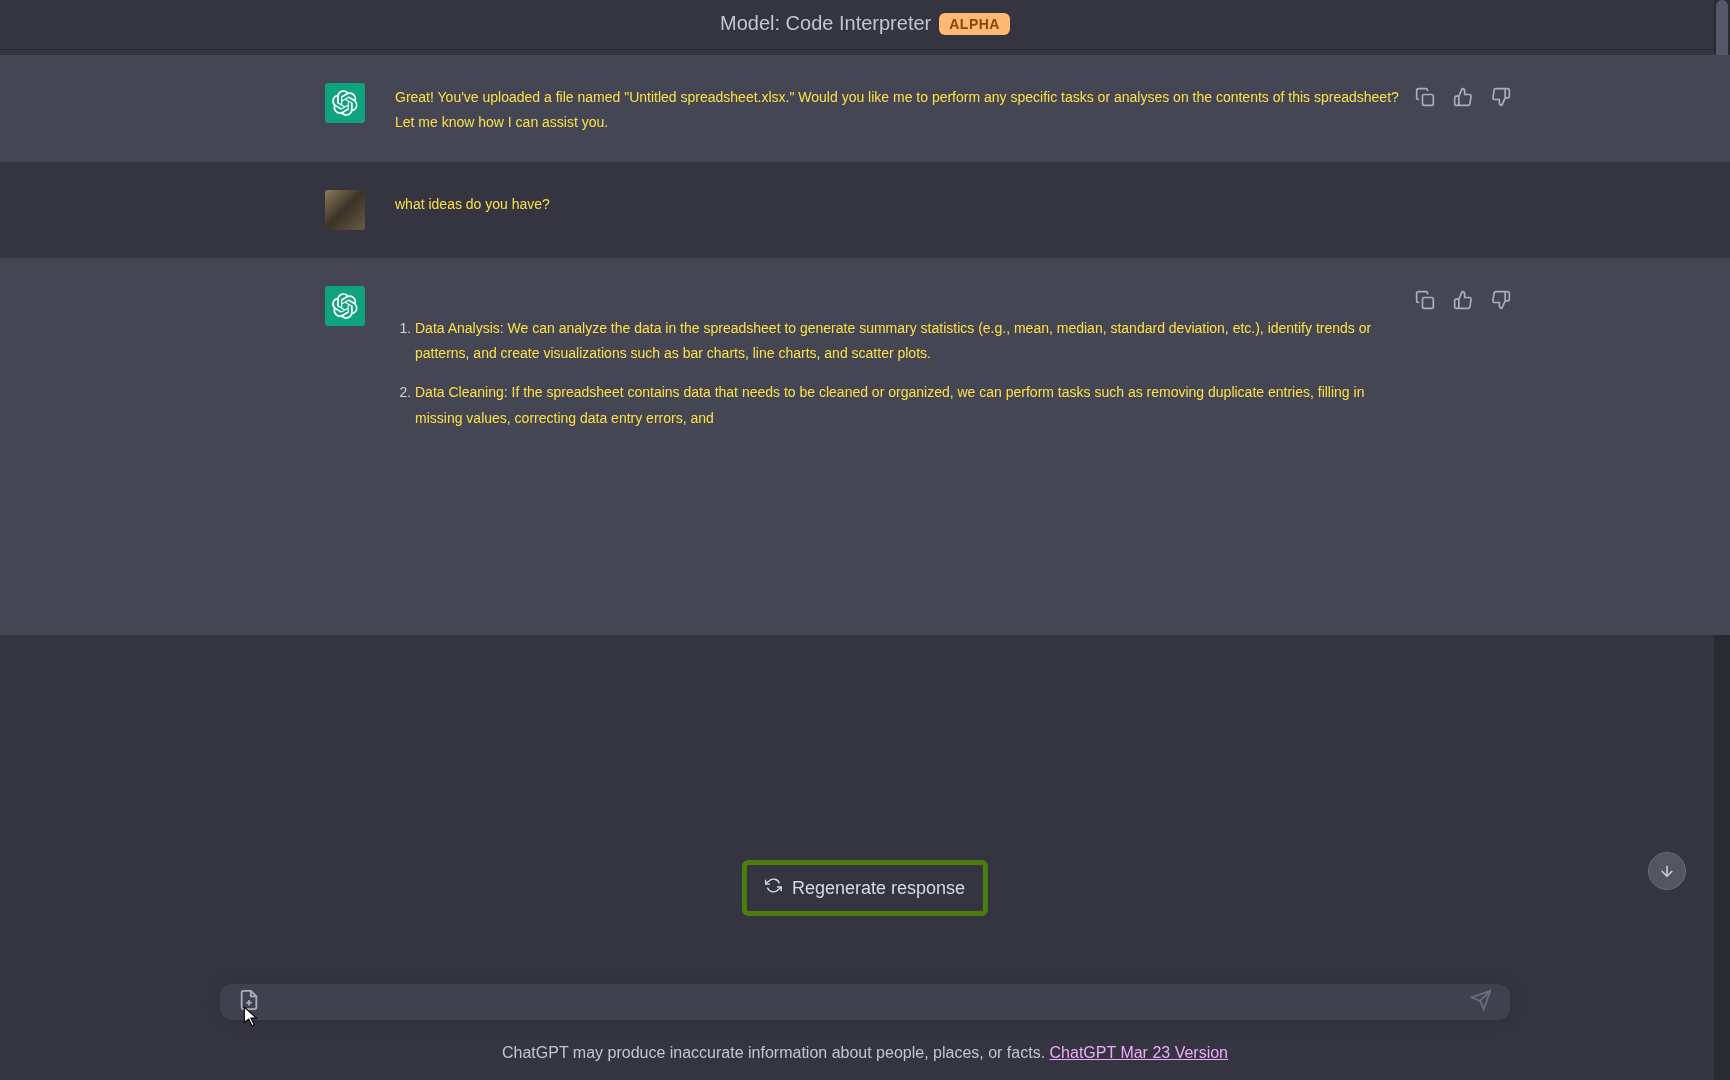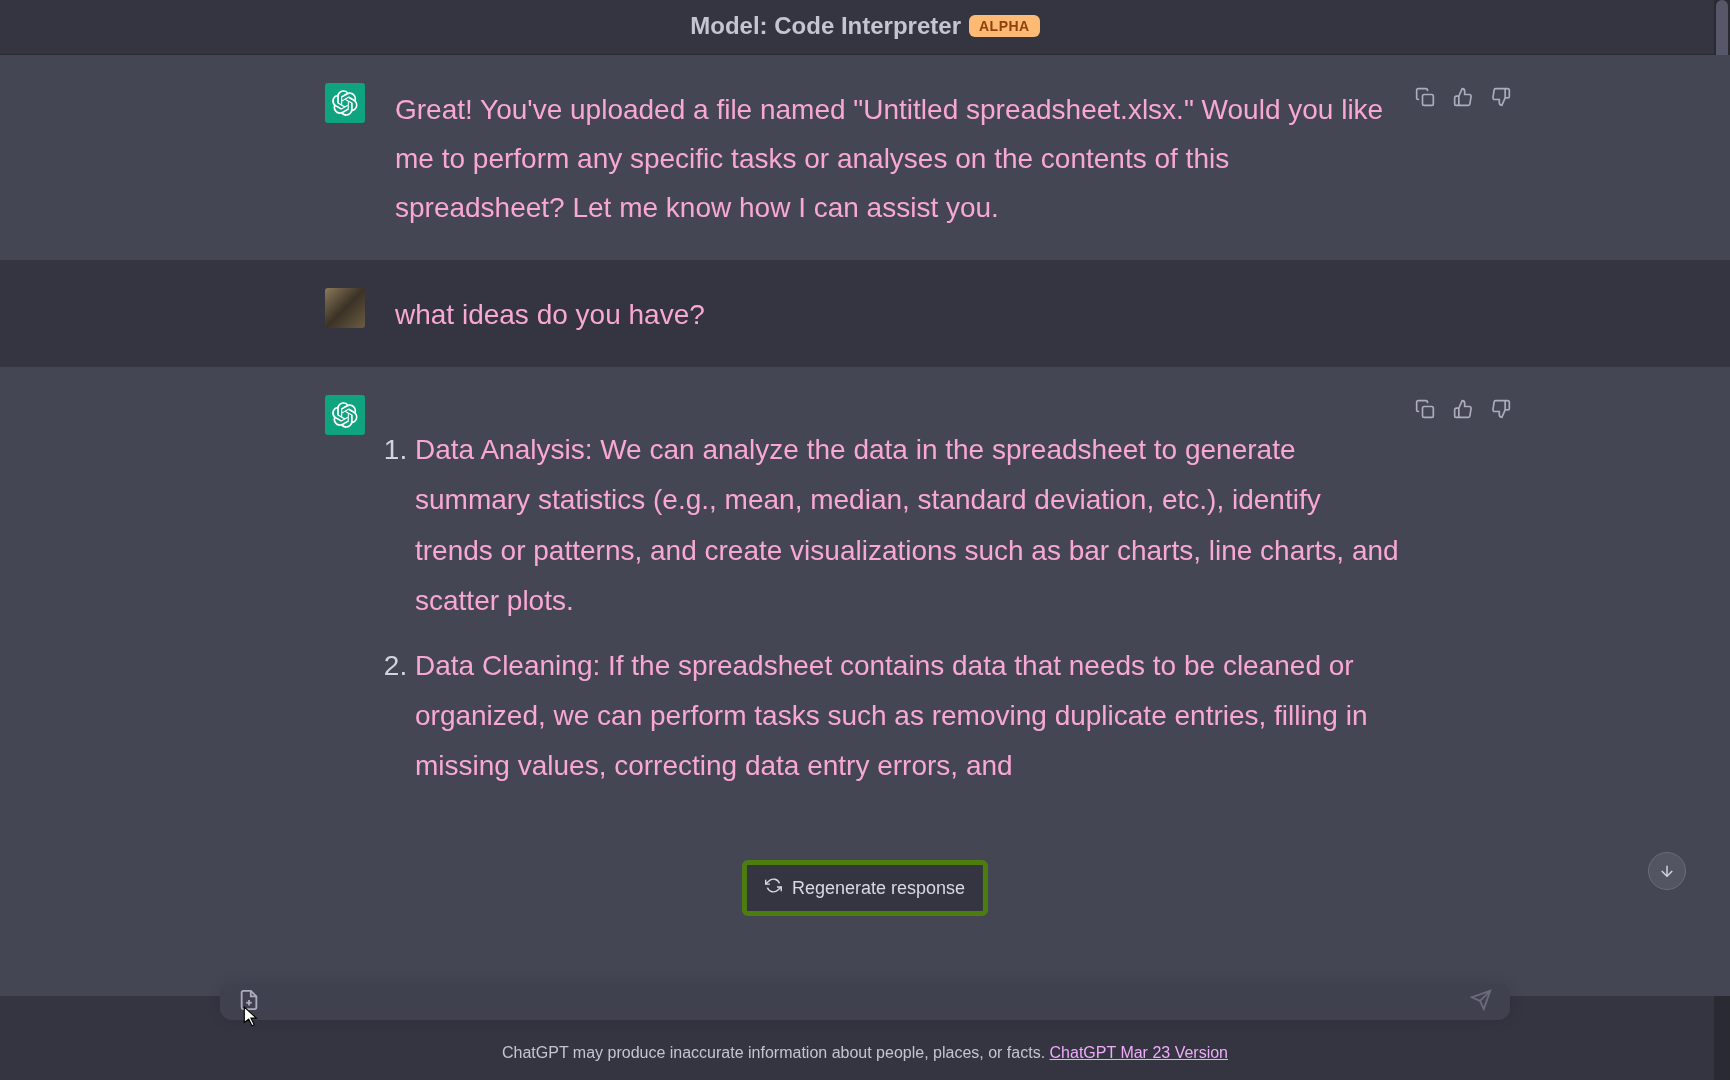--- a/index.html
+++ b/index.html
@@ -16,22 +16,22 @@
       border-bottom: 1px solid #2a2b32;
       padding: 12px 0 14px 0;
       text-align: center;
       display: flex;
       align-items: center;
       justify-content: center;
       gap: 8px;
     }
     .model-label {
       color: #c5c5d2;
-      font-size: 24px;
-      font-weight: 700;
+      font-size: 20px;
+      font-weight: 400;
     }
     .alpha-badge {
       background: #fdba74;
       color: #92400e;
       font-size: 14px;
       font-weight: 600;
       padding: 3px 10px;
       border-radius: 6px;
       letter-spacing: 0.5px;
     }
@@ -64,23 +64,23 @@
       align-items: center;
       justify-content: center;
     }
     .avatar.assistant-avatar { background: #10a37f; }
     .avatar.user-avatar {
       background: linear-gradient(135deg, #8a7a5c 0%, #3b3226 50%, #6b5d43 100%);
     }
     .avatar.assistant-avatar svg { width: 26px; height: 26px; }
     .msg-content {
       flex: 1;
-      font-size: 28px;
+      font-size: 14px;
       line-height: 1.75;
-      color: #f9a8d4;
+      color: #fde047;
       padding-top: 2px;
     }
     .msg-content ol {
       margin-top: 28px;
       padding-left: 20px;
     }
     .msg-content ol li {
       margin-bottom: 4px;
       line-height: 1.8;
       margin-top: 14px;

